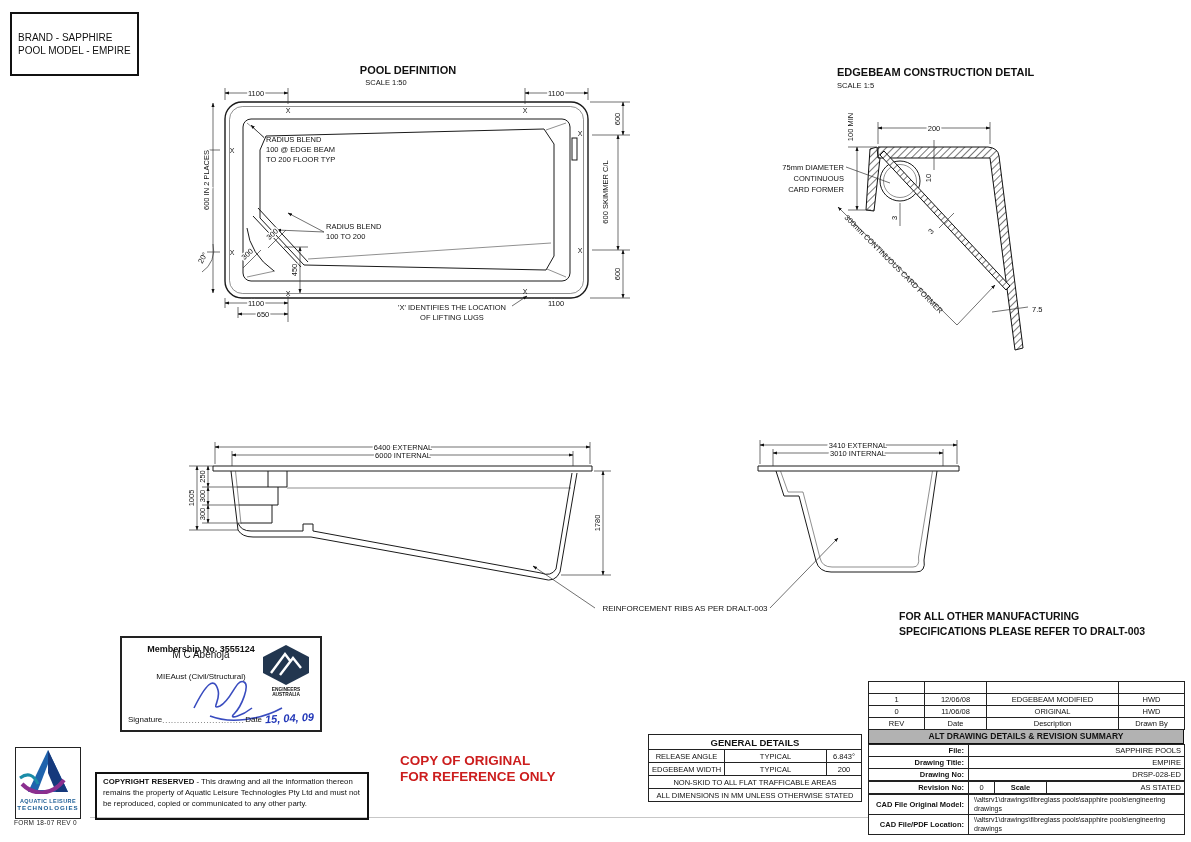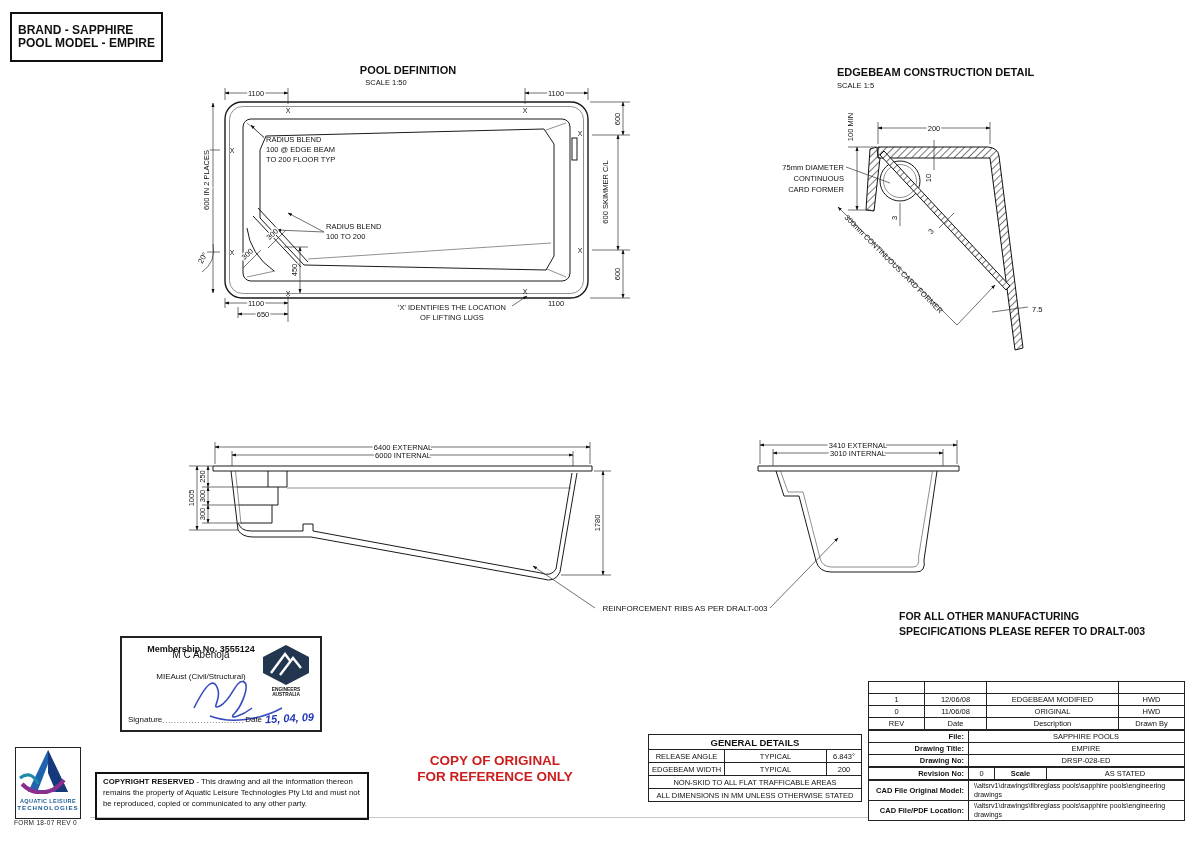--- a/index.html
+++ b/index.html
@@ -10,24 +10,24 @@
   .t-title{font-size:11px;font-weight:bold;}
   .t-scale{font-size:7.5px;}
   .d{font-size:7.5px;}
   .d6{font-size:6.5px;}
   .lbl{paint-order:stroke;stroke:#fff;stroke-width:3px;fill:#111;font-size:7.5px;}
   .s{stroke:#1a1a1a;fill:none;stroke-width:1;}
   .s2{stroke:#1a1a1a;fill:none;stroke-width:1.4;}
   .st{stroke:#444;fill:none;stroke-width:.6;}
   .sd{stroke:#333;fill:none;stroke-width:.7;}
   .hatchshape{fill:url(#hp);stroke:#111;stroke-width:1;}
-  .brand-box{left:10px;top:12px;border:2px solid #111;padding:10px 6px;font-weight:bold;
-             font-size:12px;line-height:13px;white-space:nowrap;}
+  .brand-box{left:10px;top:12px;border:2px solid #111;padding:17px 6px;font-weight:normal;
+             font-size:10px;line-height:13px;white-space:nowrap;}
   .mfg-note{left:899px;top:609px;font-weight:bold;font-size:10.5px;line-height:15px;white-space:nowrap;}
-  .red-stamp{left:400px;top:753px;width:190px;text-align:center;font-weight:bold;
+  .red-stamp{left:400px;top:753px;width:190px;font-weight:bold;
              font-size:13.5px;line-height:16px;}
   .stamp{left:120px;top:636px;width:198px;height:92px;border:2px solid #222;background:#fff;}
   .stamp .c{position:absolute;left:0;width:158px;text-align:center;}
   .stamp-row{position:absolute;left:6px;right:6px;bottom:6px;display:flex;align-items:flex-end;
              font-size:8px;}
   .dots{flex:1;overflow:hidden;white-space:nowrap;font-size:7px;letter-spacing:1px;color:#222;}
   .hand{color:#2338b8;font-style:italic;font-weight:bold;font-size:11px;transform:rotate(-3deg);margin-left:3px;white-space:nowrap;}
   .copyright{left:95px;top:772px;width:258px;height:38px;border:2px solid #111;padding:3px 6px;
              font-size:7.8px;line-height:1.4;}
   .logo-box{left:15px;top:747px;width:64px;height:70px;border:1.5px solid #222;text-align:center;}
@@ -39,21 +39,21 @@
   .gd table{width:213px;padding-left:48px;}
   .gd .hd{font-size:9.5px;font-weight:bold;text-align:center;height:14px;}
   .gd td{text-align:center;height:12px;}
   .gd td.lft{text-align:center;}
   .tb{left:868px;top:681px;width:316px;}
   .tb table{width:316px;}
   .tb td{height:11px;text-align:center;}
   .tb .bar{border:1.5px solid #111;border-top:none;background:#b2b2b2;font-weight:bold;
            font-size:8.5px;text-align:center;height:13px;line-height:13px;}
   .tb .lab{text-align:right;font-weight:bold;padding-right:4px;white-space:normal;line-height:9px;}
-  .tb .val{text-align:center;padding-left:22px;margin-left:31px;}
+  .tb .val{text-align:right;padding-left:22px;margin-left:31px;}
   .tb .wrap{white-space:normal;line-height:8.5px;font-size:7px;text-align:left;padding-left:5px;}
   .sheetline{left:90px;top:817px;width:1094px;height:1px;background:#999;opacity:.55;}
 </style>
 </head>
 <body>
 
 <div class="page">
 
   <div class="abs sheetline"></div>
 
@@ -401,20 +401,21 @@
         <td>HWD</td>
       </tr>
       <tr>
         <td>REV</td>
         <td>Date</td>
         <td>Description</td>
         <td>Drawn By</td>
       </tr>
     </tbody>
       </table>
+    <div class="bar">ALT DRAWING DETAILS &amp; REVISION SUMMARY</div>
     <table style="border:1.5px solid #111;border-top:none">
       <colgroup>
           <col style="width:100px">
           <col style="width:216px">
         </colgroup>
       <tbody>
           <tr>
         <td class="lab">File:</td>
         <td class="val">SAPPHIRE POOLS</td>
       </tr>

